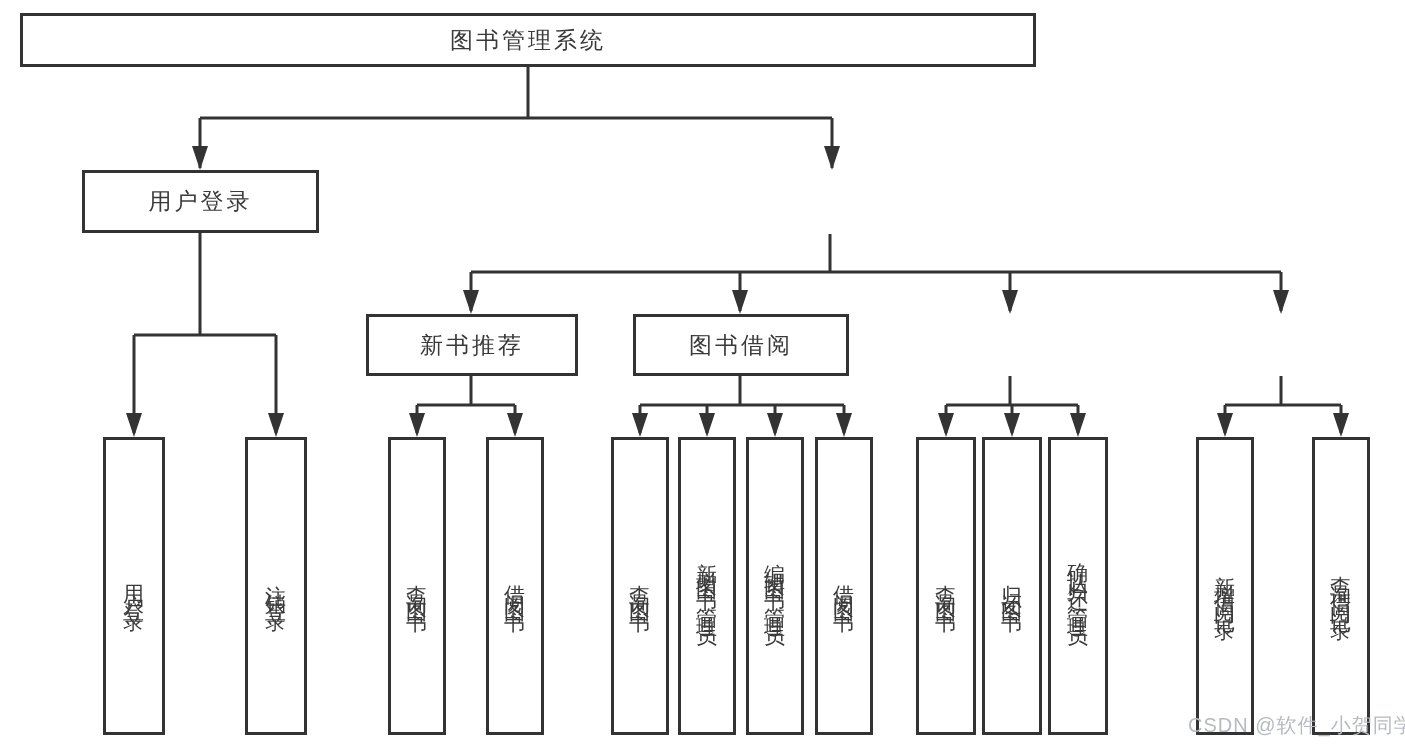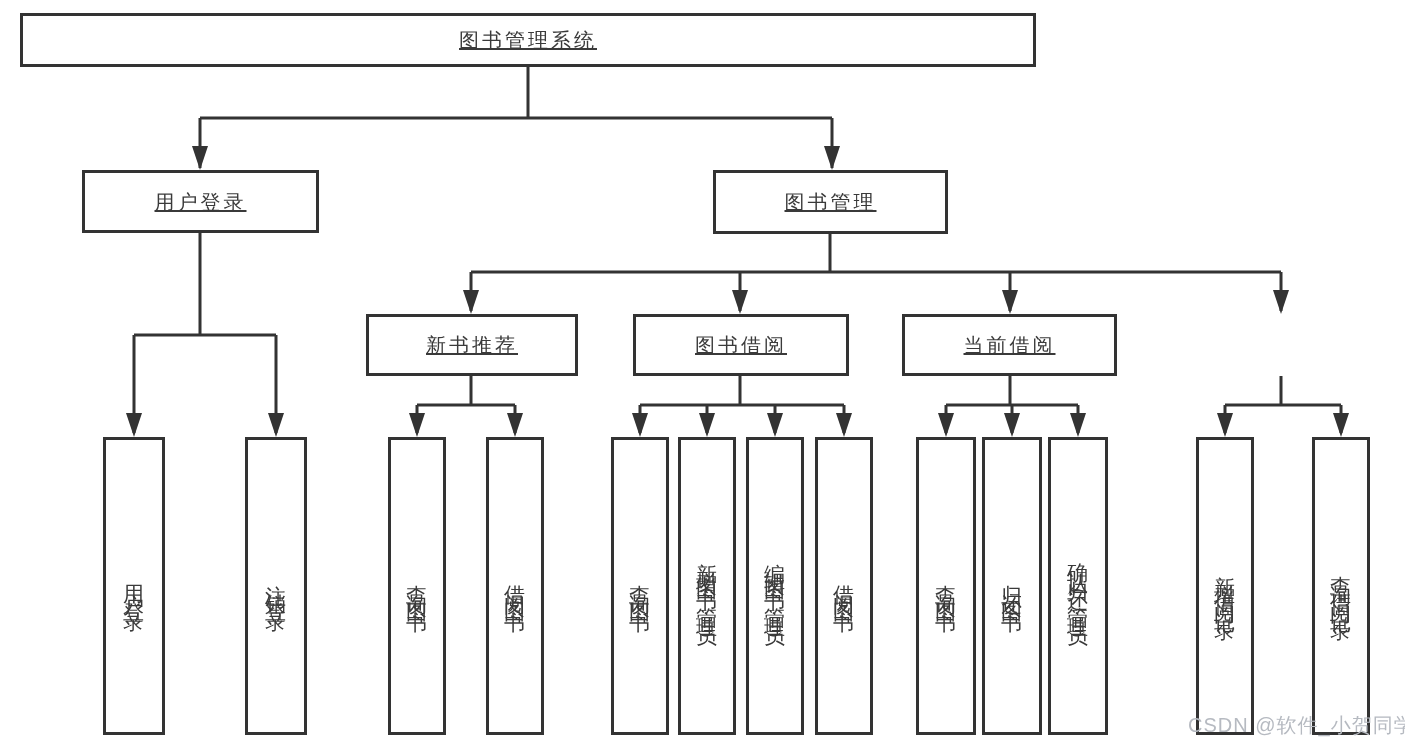--- a/index.html
+++ b/index.html
@@ -18,24 +18,23 @@
   }
   .canvas{position:relative;width:1405px;height:747px;background:var(--color-background);}
   .connectors{position:absolute;left:0;top:0;width:1405px;height:747px;}
   .connectors .ln{stroke:var(--color-line);stroke-width:3;fill:none;}
   .connectors .ah{fill:var(--color-line);stroke:none;}
   .hbox{
     position:absolute;
     background:var(--color-background);
     border:3px solid var(--color-box_border);
     display:flex;align-items:center;justify-content:center;
-    font-size:20px;letter-spacing:3px;line-height:1;
+    font-size:23px;letter-spacing:3px;line-height:1;
     color:var(--color-text);
     white-space:nowrap;
-    text-decoration:underline;
   }
   .vbox{
     position:absolute;
     top:437px;height:298px;
     background:var(--color-background);
     border:3px solid var(--color-box_border);
     display:flex;align-items:center;justify-content:center;
     writing-mode:vertical-lr;text-orientation:mixed;
     font-size:21px;letter-spacing:9px;line-height:1;
     color:var(--color-text);
@@ -85,25 +84,23 @@
     <path class="ah" d="M1070 413 L1086 413 L1078 437 Z"></path>
 
     <path class="ln" d="M1281 376 V405 M1225 405 H1341 M1225 405 V433 M1341 405 V433"></path>
     <path class="ah" d="M1217 413 L1233 413 L1225 437 Z"></path>
     <path class="ah" d="M1333 413 L1349 413 L1341 437 Z"></path>
   </svg>
 
   <div class="hbox" style="left:20px;top:13px;width:1016px;height:54px">图书管理系统</div>
 
   <div class="hbox" style="left:82px;top:170px;width:237px;height:63px">用户登录</div>
-  <div class="hbox" style="left:713px;top:170px;width:235px;height:64px">图书管理</div>
 
   <div class="hbox" style="left:633px;top:314px;width:216px;height:62px">图书借阅</div>
   <div class="hbox" style="left:366px;top:314px;width:212px;height:62px">新书推荐</div>
-  <div class="hbox" style="left:902px;top:314px;width:215px;height:62px">当前借阅</div>
 
   <div class="vbox" style="left:103px;width:62px">用户登录</div>
   <div class="vbox" style="left:245px;width:62px">注销登录</div>
 
   <div class="vbox" style="left:388px;width:58px">查询图书</div>
   <div class="vbox" style="left:486px;width:58px">借阅图书</div>
 
   <div class="vbox" style="left:611px;width:58px">查询图书</div>
   <div class="vbox" style="left:678px;width:58px">新增图书（管理员）</div>
   <div class="vbox" style="left:746px;width:58px">编辑图书（管理员）</div>

